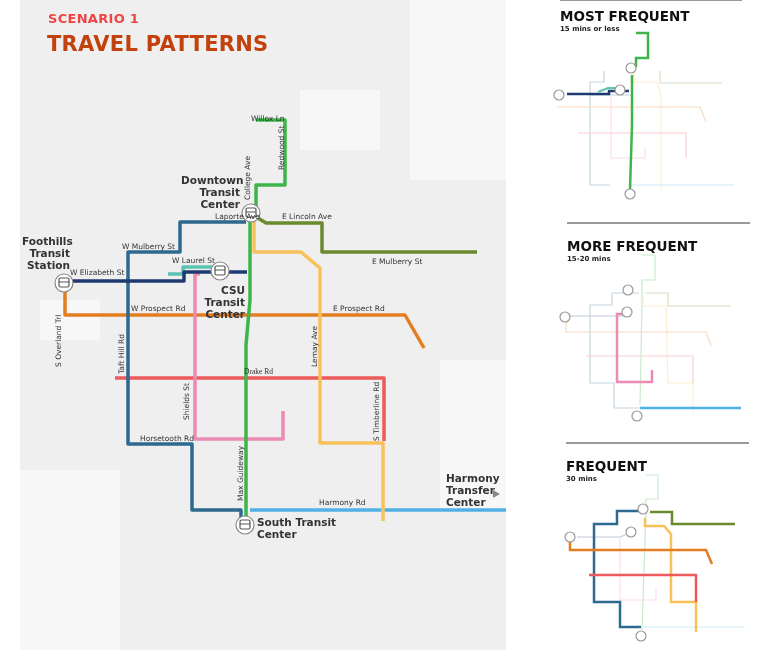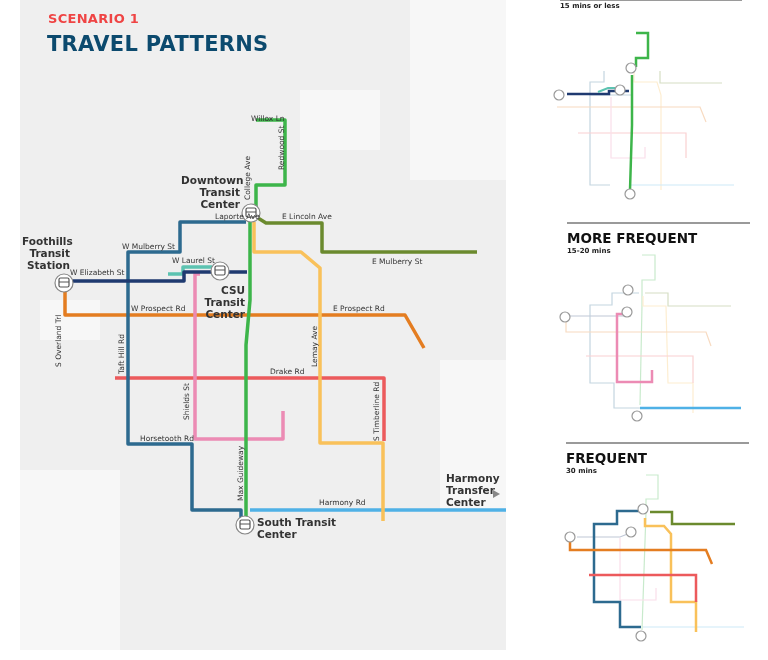--- a/index.html
+++ b/index.html
@@ -1,27 +1,27 @@
 <!DOCTYPE html>
 <html><head>
 <meta charset="utf-8">
 <style>
   html,body{margin:0;padding:0;background:#ffffff;}
   body{width:768px;height:660px;position:relative;overflow:hidden;font-family:"DejaVu Sans","Liberation Sans",sans-serif;}
   .map-bg{position:absolute;left:20px;top:0;width:486px;height:650px;background:#efefef;}
   .map-bg .blk{position:absolute;background:#f7f7f7;}
   .title-sub{position:absolute;left:48px;top:11px;font-size:13px;font-weight:bold;color:#ef4444;letter-spacing:0.3px;}
-  .title-main{position:absolute;left:47px;top:32px;font-size:21px;font-weight:bold;color:#0c4a6e;letter-spacing:0.3px;}
+  .title-main{position:absolute;left:47px;top:32px;font-size:21px;font-weight:bold;color:#c2410c;letter-spacing:0.3px;}
   svg.main{position:absolute;left:0;top:0;}
   .lbl{position:absolute;font-size:7.5px;color:#333;white-space:nowrap;}
   .vlbl{position:absolute;font-size:7.5px;color:#333;white-space:nowrap;transform:rotate(-90deg);transform-origin:left top;}
   .hub{position:absolute;font-size:10.5px;font-weight:bold;color:#333;line-height:12px;}
   .panel{position:absolute;left:560px;width:190px;}
   .panel .rule{height:2px;background:#9a9a9a;width:182px;}
-  .panel .ph{font-size:13.5px;font-weight:bold;color:#111;margin-top:6px;}
+  .panel .ph{font-size:13.5px;font-weight:bold;color:#111;margin-top:14px;}
   .panel .ps{font-size:7px;font-weight:bold;color:#222;margin-top:1px;}
 </style>
 </head>
 <body>
 
 <div class="map-bg">
   <div class="blk" style="left:0;top:470px;width:100px;height:180px;"></div>
   <div class="blk" style="left:20px;top:300px;width:60px;height:40px;"></div>
   <div class="blk" style="left:390px;top:0;width:96px;height:180px;"></div>
   <div class="blk" style="left:420px;top:360px;width:66px;height:150px;"></div>
@@ -143,21 +143,21 @@
 <div class="lbl" style="left:282px;top:212px;">E Lincoln Ave</div>
 <div class="lbl" style="left:372px;top:241px;margin-top:16px;">E Mulberry St</div>
 <div class="lbl" style="left:122px;top:242px;">W Mulberry St</div>
 <div class="lbl" style="left:172px;top:256px;">W Laurel St</div>
 <div class="lbl" style="left:70px;top:268px;">W Elizabeth St</div>
 <div class="lbl" style="left:131px;top:304px;">W Prospect Rd</div>
 <div class="lbl" style="left:333px;top:304px;">E Prospect Rd</div>
 <div class="vlbl" style="left:54px;top:367px;">S Overland Trl</div>
 <div class="vlbl" style="left:117px;top:374px;">Taft Hill Rd</div>
 <div class="vlbl" style="left:310px;top:367px;">Lemay Ave</div>
-<div class="lbl" style="left:270px;top:367px;">Drake Rd</div>
+<div class="lbl" style="left:244px;top:367px;font-family:Liberation Serif, serif;">Drake Rd</div>
 <div class="vlbl" style="left:182px;top:420px;">Shields St</div>
 <div class="vlbl" style="left:372px;top:441px;">S Timberline Rd</div>
 <div class="lbl" style="left:140px;top:434px;">Horsetooth Rd</div>
 <div class="vlbl" style="left:236px;top:501px;">Max Guideway</div>
 <div class="lbl" style="left:319px;top:498px;">Harmony Rd</div>
 
 <div class="hub" style="left:181px;top:174px;text-align:right;width:59px;">
   <div>Downtown</div>
     <div>Transit</div>
     <div>Center</div>
@@ -176,20 +176,21 @@
     <div>Center</div>
 </div>
 <div class="hub" style="left:446px;top:472px;">
   <div>Harmony</div>
     <div>Transfer</div>
     <div>Center</div>
 </div>
 
 <div class="panel" style="top:0;">
   <div class="rule" style="margin-top:-1px;"></div>
+  <div class="ph" style="margin-top:7px;">MOST FREQUENT</div>
   <div class="ps">15 mins or less</div>
 </div>
 <div class="panel" style="top:222px;left:567px;">
   <div class="rule" style="width:183px;"></div>
   <div class="ph">MORE FREQUENT</div>
   <div class="ps">15-20 mins</div>
 </div>
 <div class="panel" style="top:442px;left:566px;">
   <div class="rule" style="width:183px;"></div>
   <div class="ph">FREQUENT</div>

